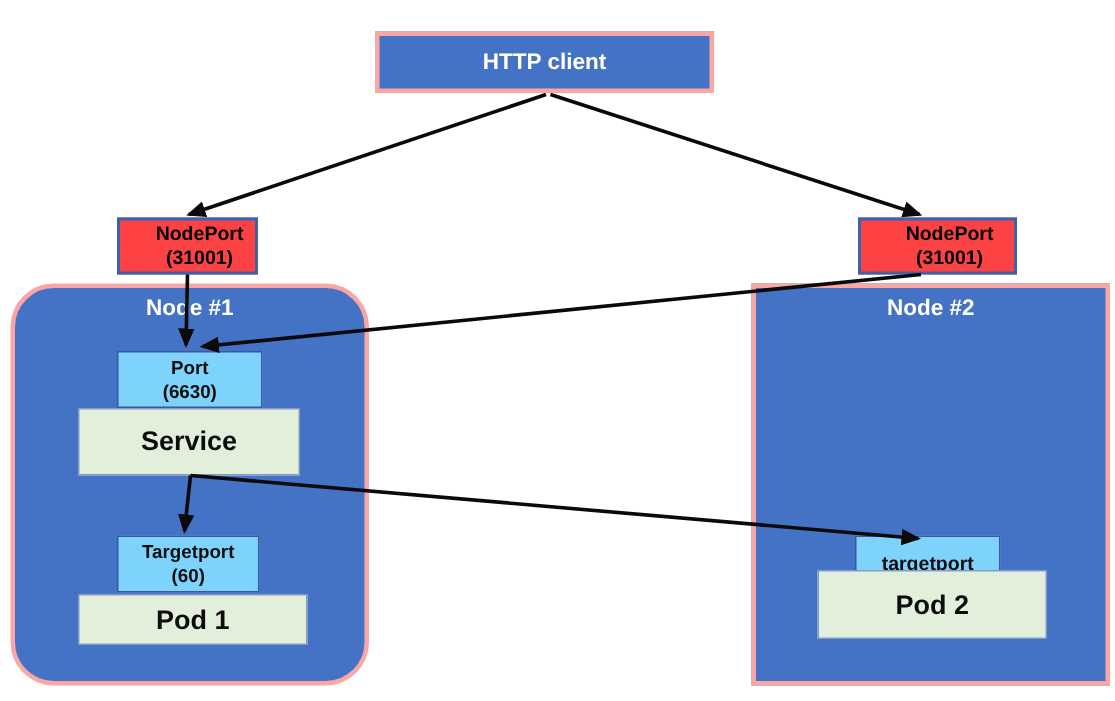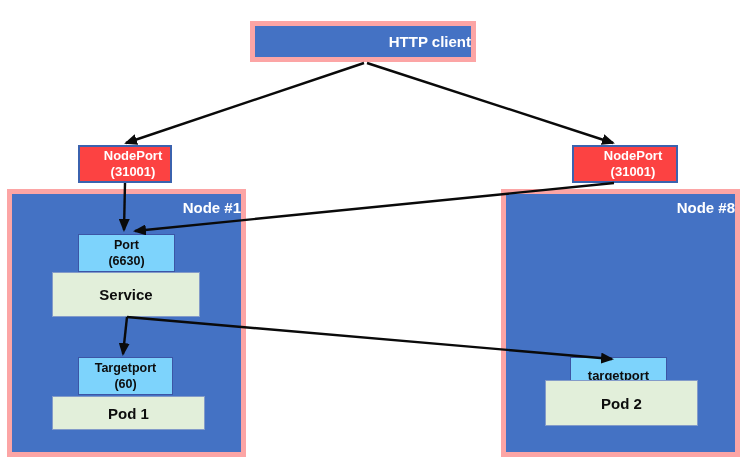--- a/index.html
+++ b/index.html
@@ -17,34 +17,33 @@
     box-sizing: border-box;
     display: flex;
     flex-direction: column;
     align-items: center;
     justify-content: center;
     text-align: center;
   }
   
   .blue {
     background: #4472C4;
-    border: 5px solid #fca5a5;
+    border: 3px solid #fca5a5;
     color: #ffffff;
     font-weight: bold;
-    align-items: flex-end;
   }
   .http-client { left: 250px; top: 21px; width: 226px; height: 41px; font-size: 15px; }
   .node { justify-content: flex-start; padding-top: 5px; font-size: 15px; }
-  .node-1 { left: 7px;   top: 189px; width: 239px; height: 268px; }
+  .node-1 { left: 7px;   top: 189px; width: 239px; height: 268px; border-radius: 29px; }
   .node-2 { left: 501px; top: 189px; width: 239px; height: 268px; }
   
   .nodeport {
     background: #FC4242;
     border: 2px solid #3B62AE;
-    color: #ffffff;
+    color: #000000;
     font-weight: bold;
     font-size: 13px;
     line-height: 1.25;
     padding-left: 16px;
   }
   .nodeport-1 { left: 78px;  top: 145px; width: 94px;  height: 38px; }
   .nodeport-2 { left: 572px; top: 145px; width: 106px; height: 38px; }
   
   .crimson {
     background: #7dd3fc;
@@ -56,21 +55,21 @@
   }
   .port        { left: 78px;  top: 234px; width: 97px; height: 38px; }
   .targetport-1{ left: 78px;  top: 357px; width: 95px; height: 38px; }
   .targetport-2{ left: 570px; top: 357px; width: 97px; height: 38px; font-size: 13px; }
   
   .light {
     background: #E2EFDA;
     border: 1px solid #839BC9;
     color: #0d0d0d;
     font-weight: bold;
-    font-size: 15px;
+    font-size: 18px;
   }
   .service { left: 52px;  top: 272px; width: 148px; height: 45px; }
   .pod-1   { left: 52px;  top: 396px; width: 153px; height: 34px; }
   .pod-2   { left: 545px; top: 380px; width: 153px; height: 46px; }
   
   .edges-svg {
     position: absolute;
     left: 0; top: 0;
     width: 743px; height: 467px;
     pointer-events: none;
@@ -84,21 +83,21 @@
 
   <div class="box blue http-client">
     <span>HTTP client</span>
   </div>
 
   <div class="box blue node node-1">
     <span>Node #1</span>
   </div>
 
   <div class="box blue node node-2">
-    <span>Node #8</span>
+    <span>Node #2</span>
   </div>
 
   <div class="box nodeport nodeport-1">
     <span>NodePort</span>
     <span>(31001)</span>
   </div>
 
   <div class="box nodeport nodeport-2">
     <span>NodePort</span>
     <span>(31001)</span>

